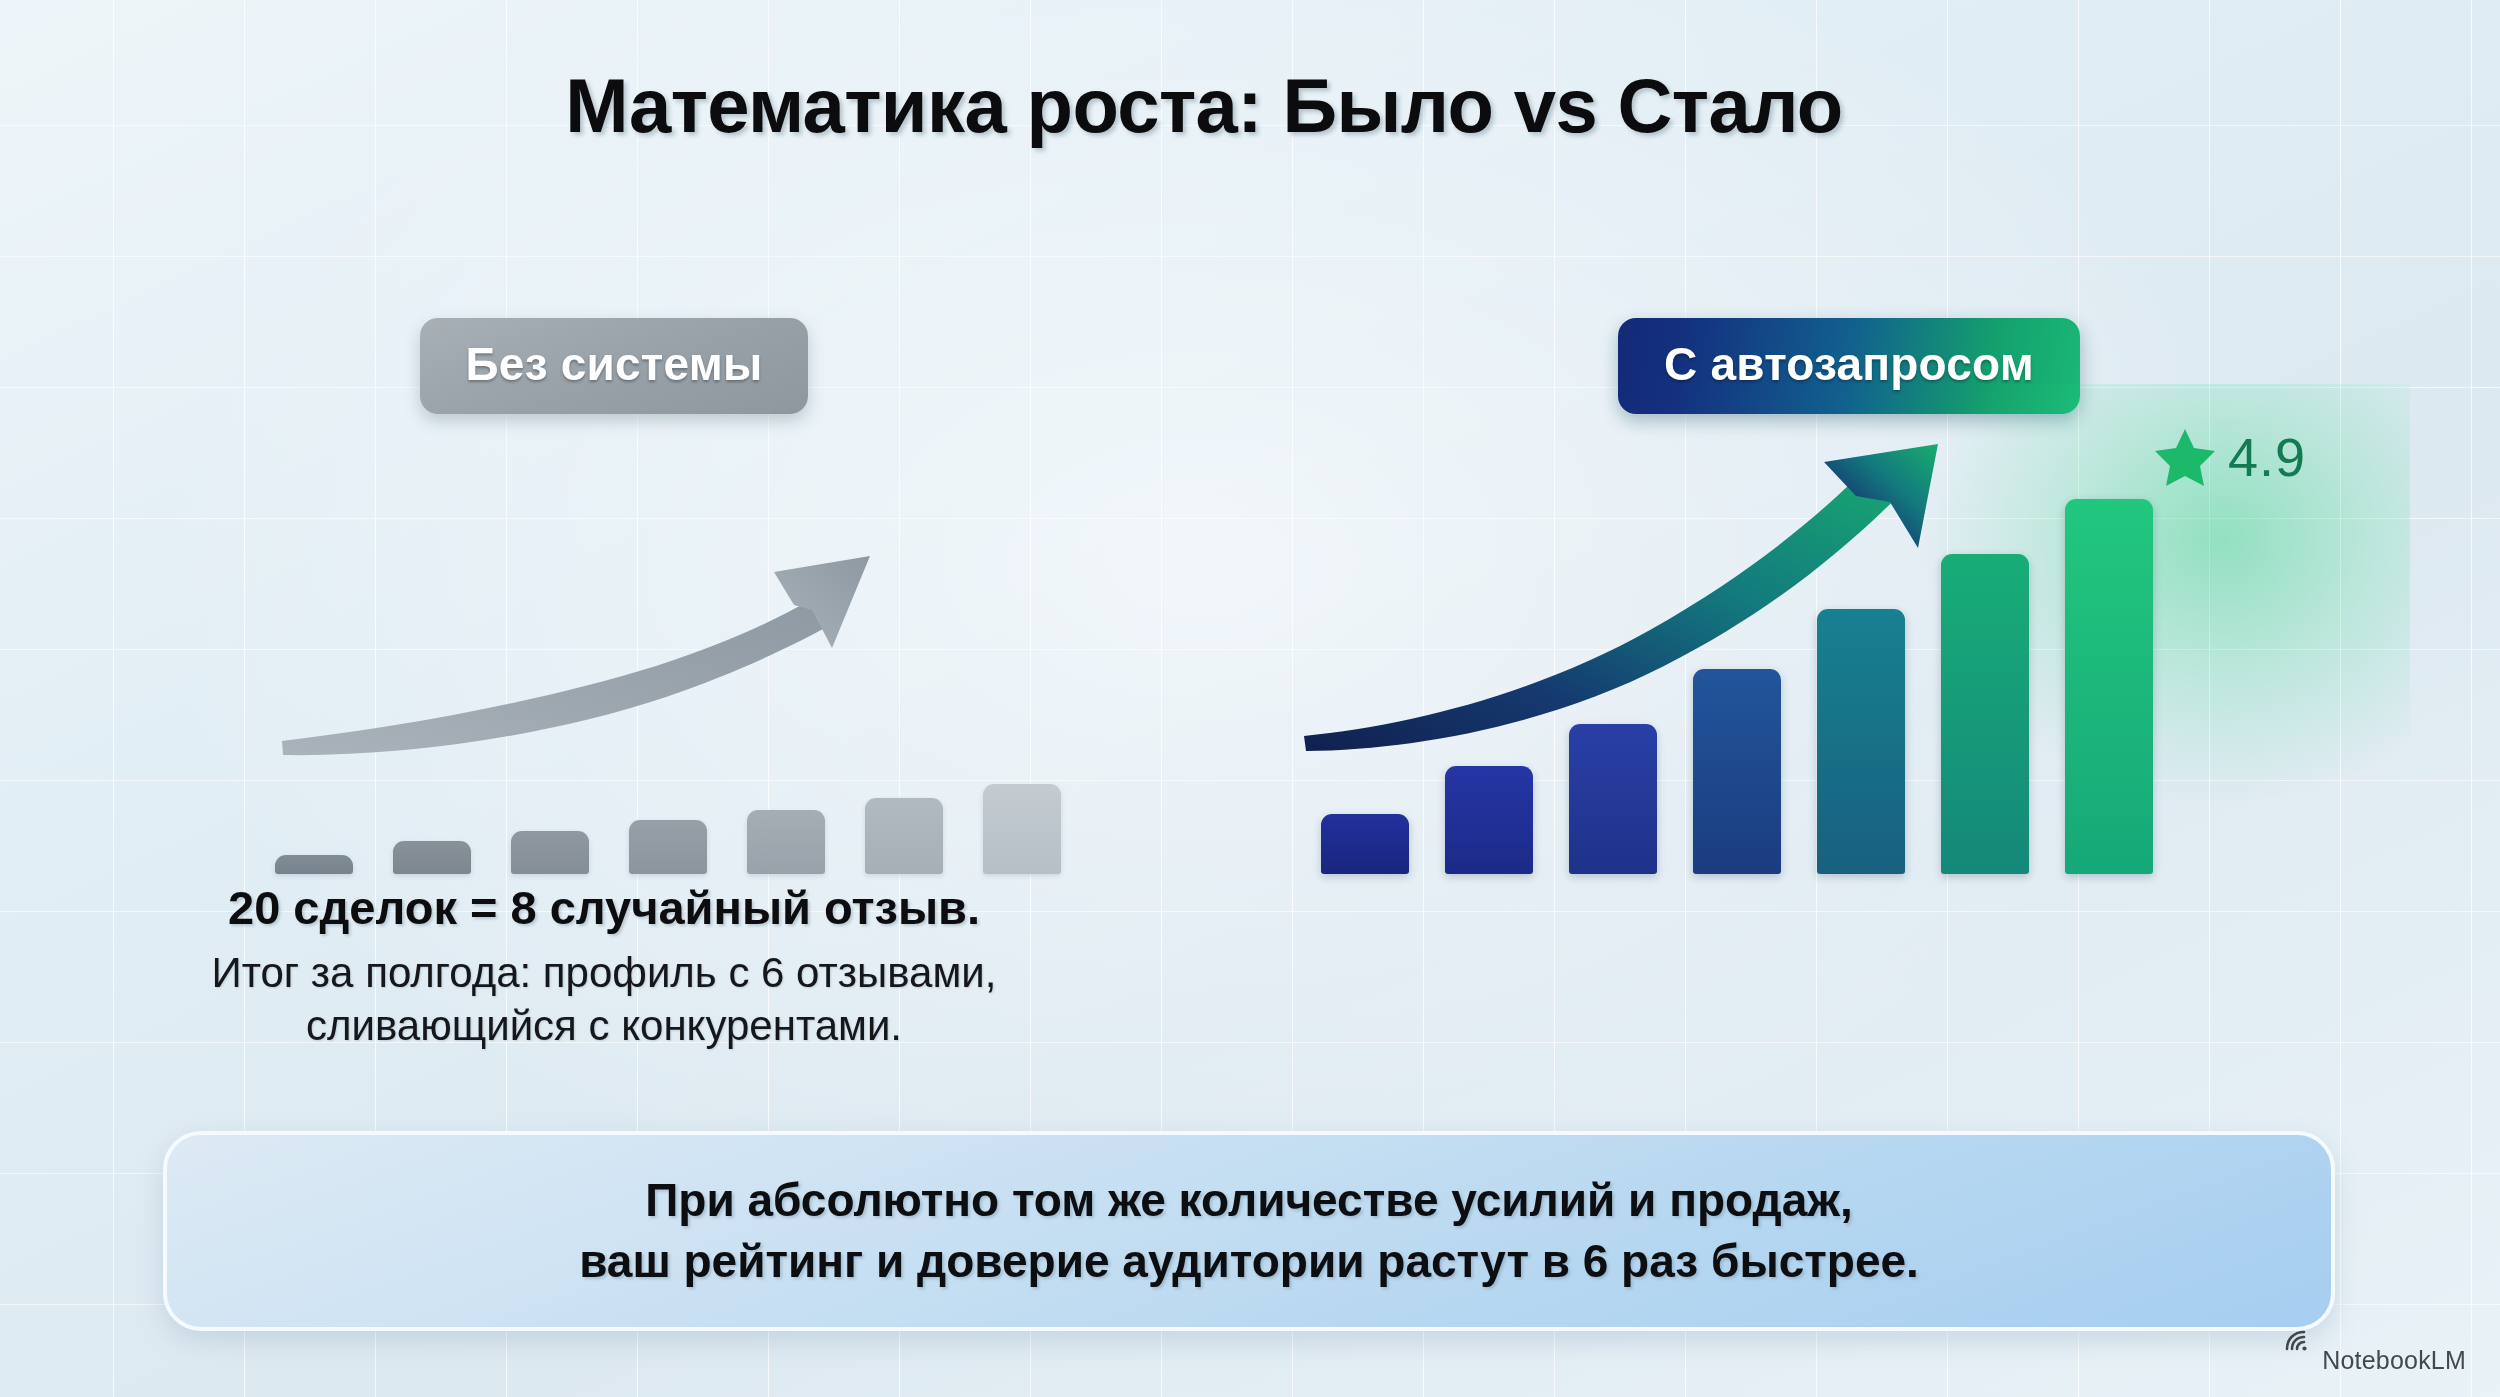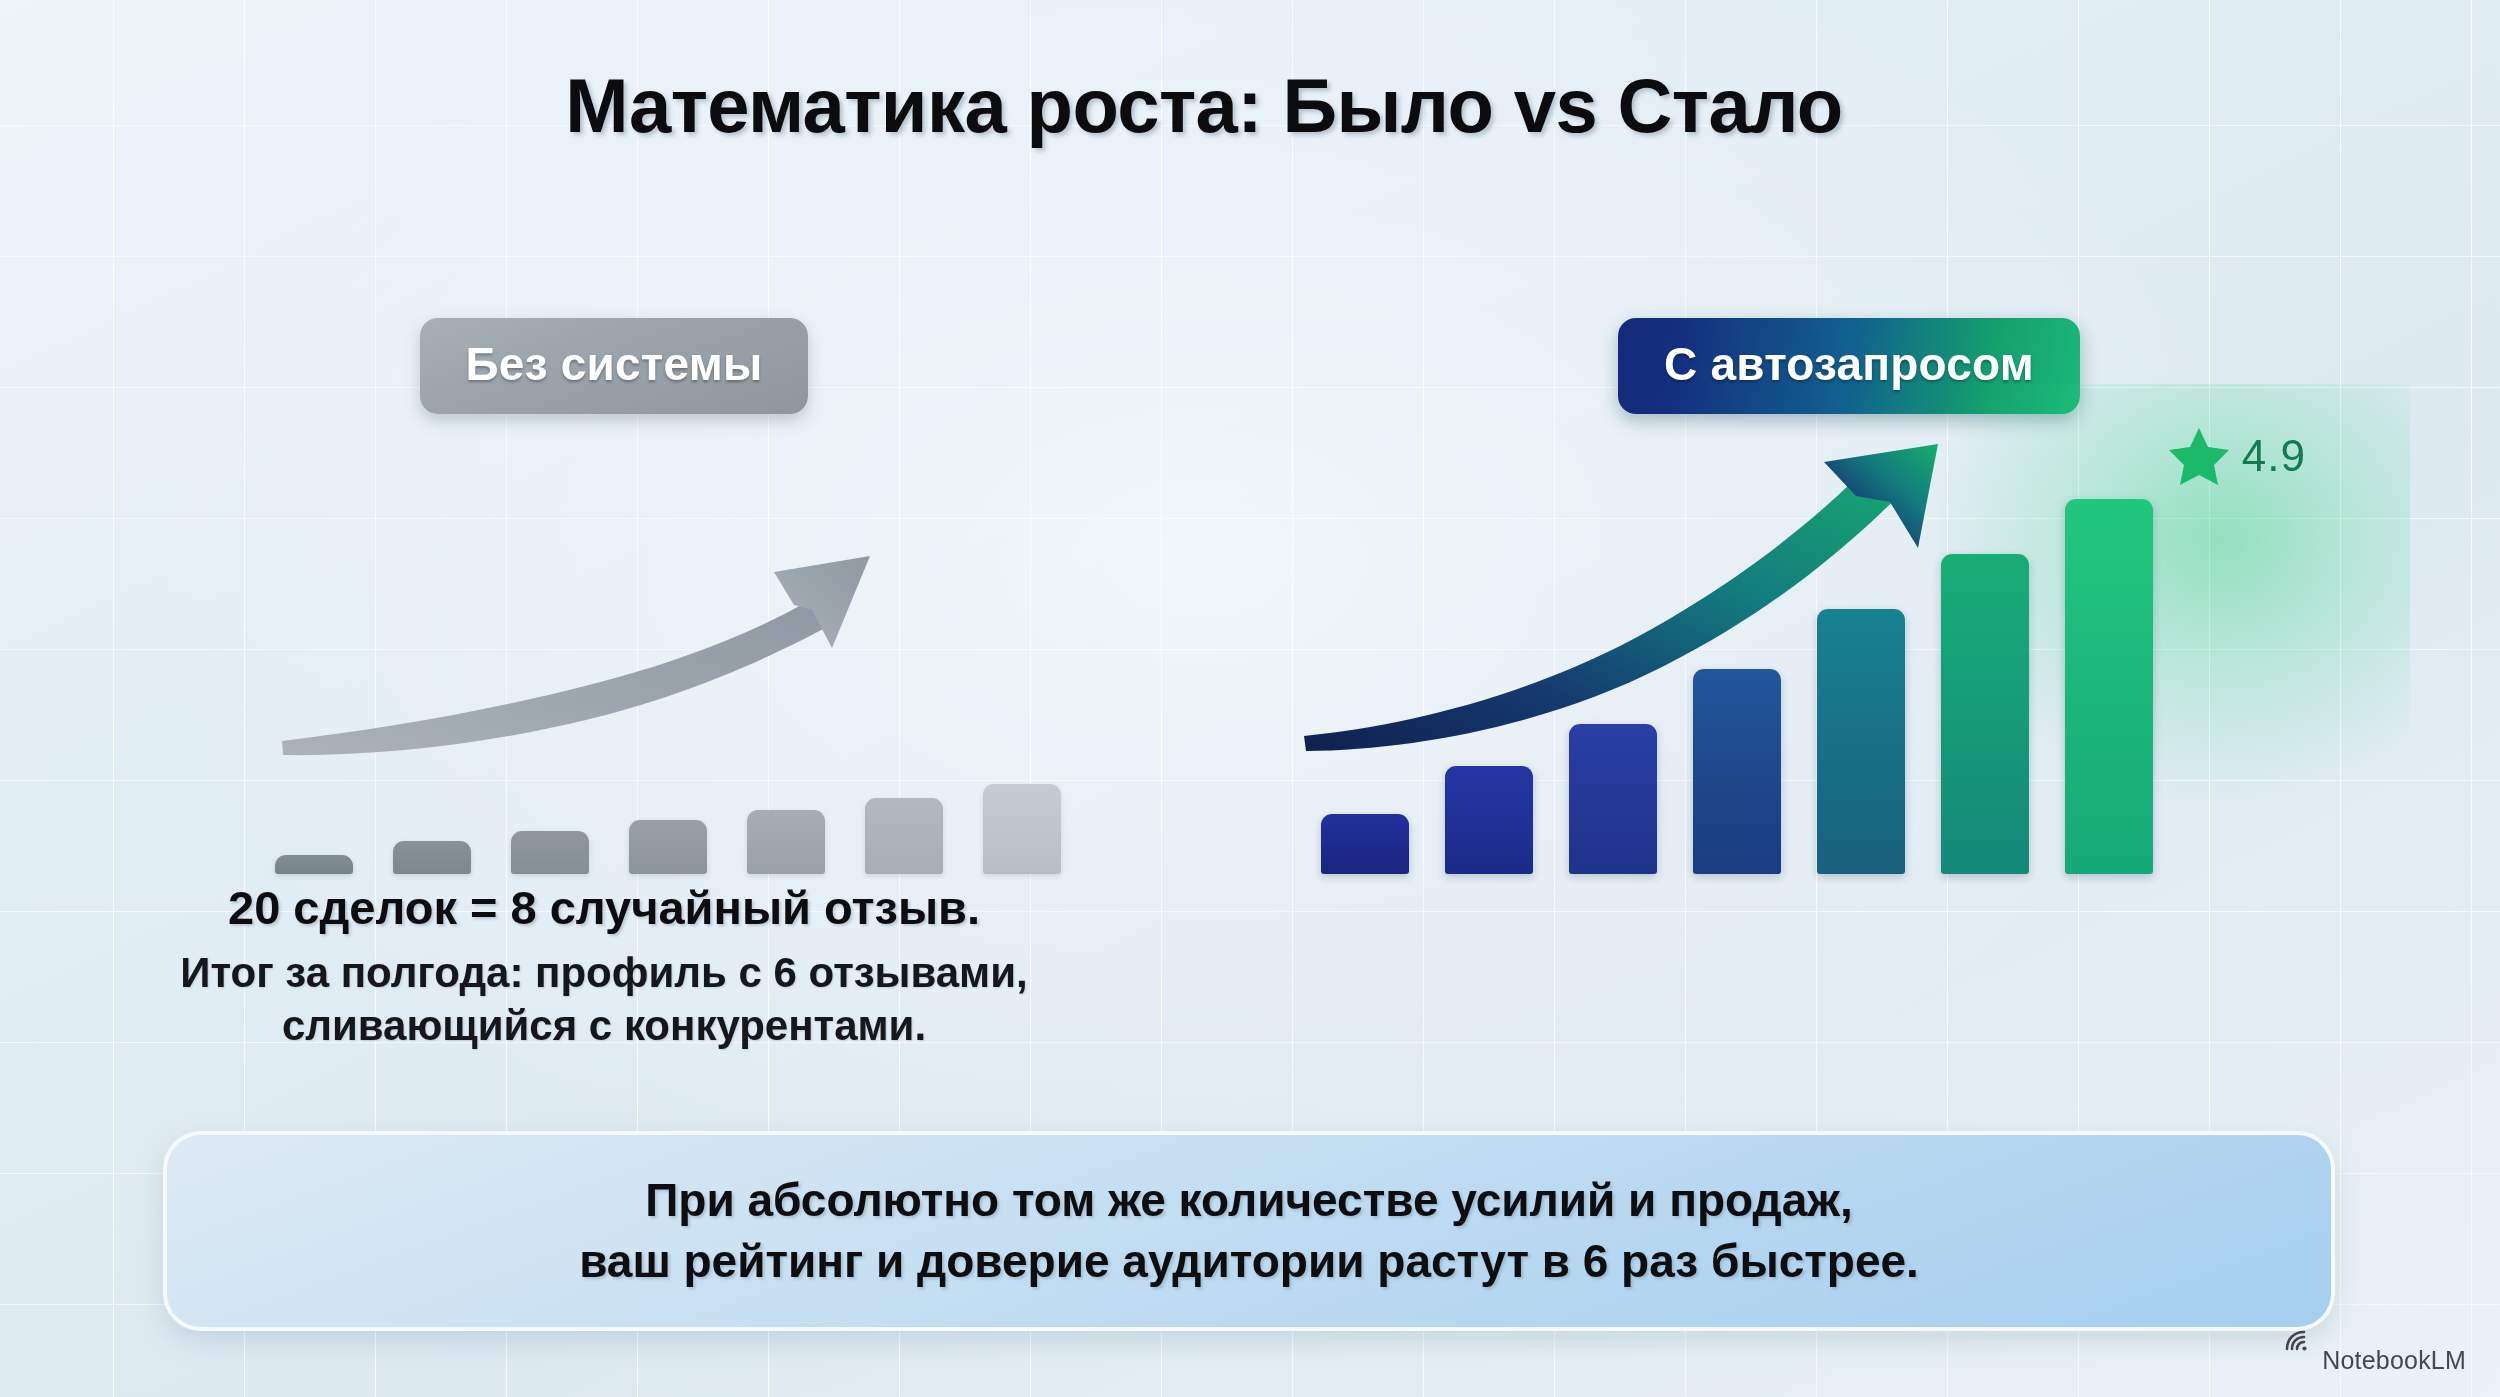--- a/index.html
+++ b/index.html
@@ -107,34 +107,34 @@
   }
 
   .arrow { position:absolute; left:0; top:0; width:1100px; height:430px; pointer-events:none; }
 
   .rating {
     position:absolute; display:flex; align-items:center; gap:12px;
     right:84px; top:-18px;
     white-space:nowrap;
   }
   .rating .num {
-    font-size:44px; font-weight:400; color:#147a52;
+    font-size:54px; font-weight:400; color:#147a52;
     letter-spacing:1px;
   }
   .rating svg { display:block; }
 
   
   .caption { width:1100px; text-align:center; margin-top:6px; }
   .cap-head {
     font-size:47px; font-weight:bold; color:#0d0d10;
     text-shadow:2px 2px 3px rgba(125,145,160,0.40);
     white-space:nowrap;
   }
   .cap-sub {
-    font-size:42px; font-weight:700; color:#16171a;
+    font-size:42px; font-weight:400; color:#16171a;
     line-height:1.26; margin-top:12px;
     text-shadow:1px 1px 2px rgba(130,150,165,0.35);
   }
   .left .caption  { margin-left:-16px; }
   .right .caption { margin-left:12px; }
 
   
   #banner {
     position:absolute; left:163px; top:1131px;
     width:2172px; height:200px;

